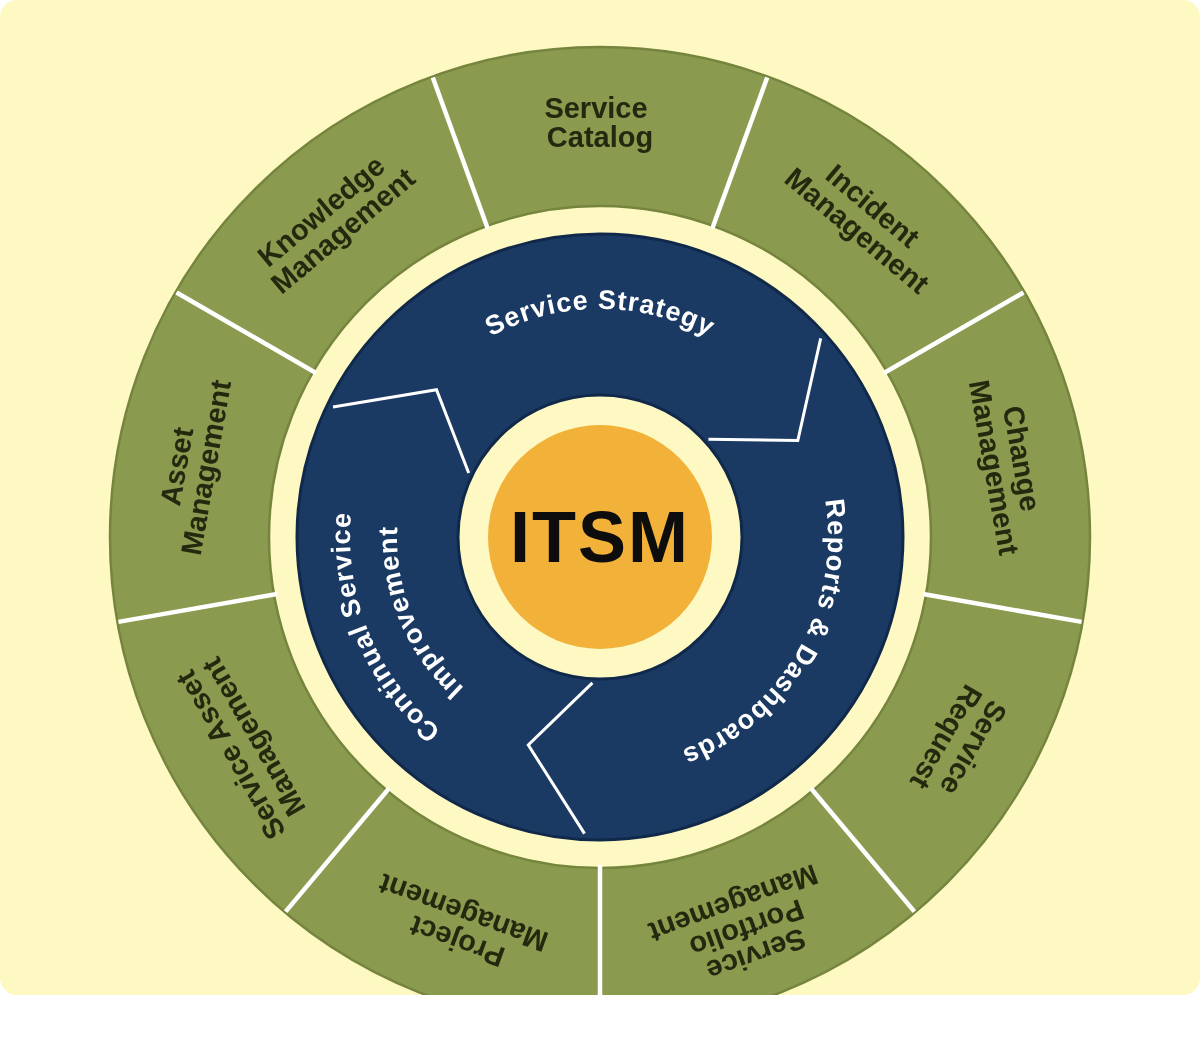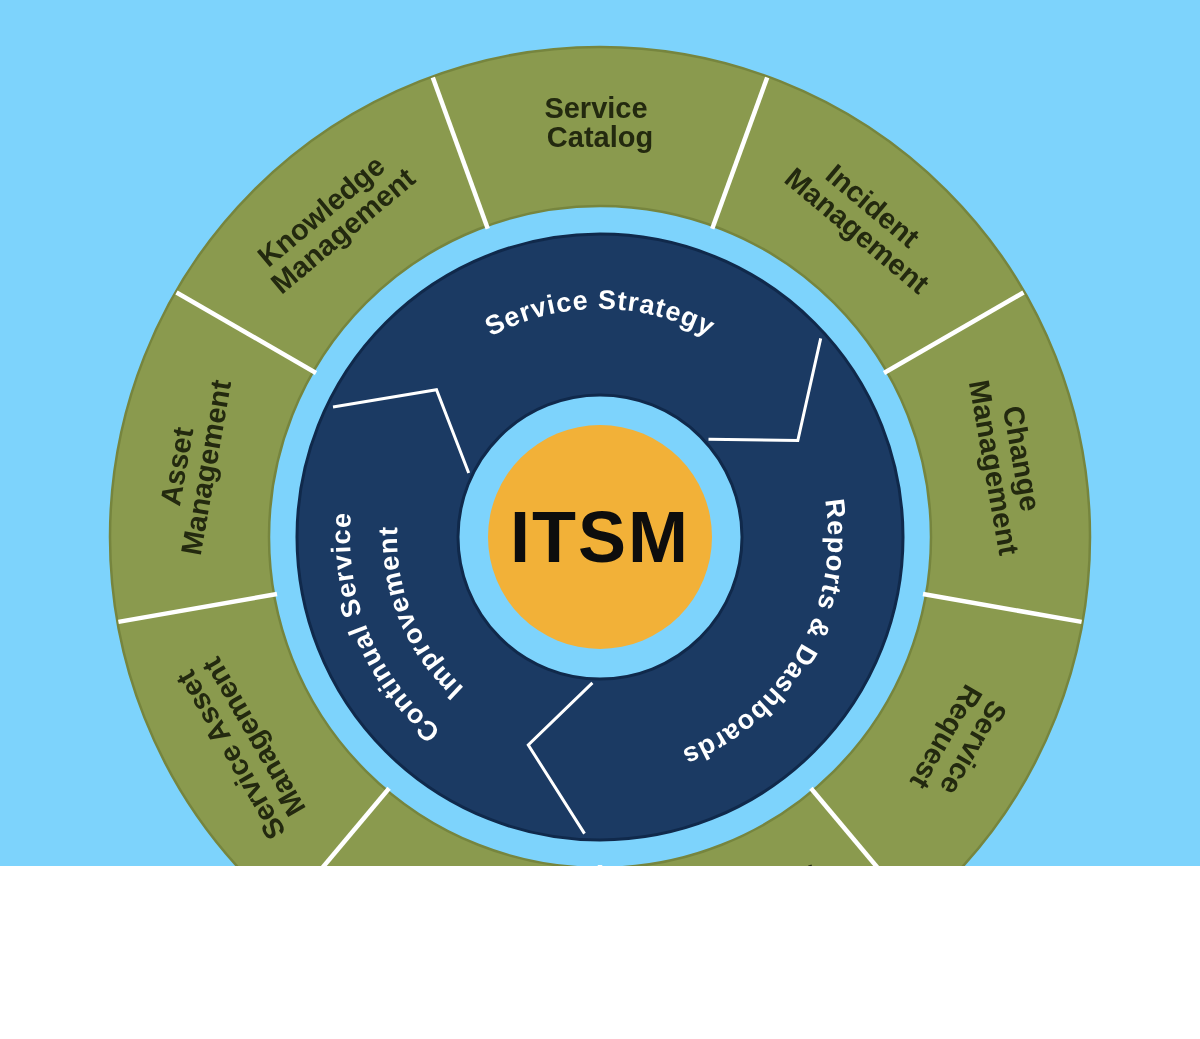--- a/index.html
+++ b/index.html
@@ -3,23 +3,24 @@
 <meta charset="utf-8">
 <style>
   html, body {
     margin: 0;
     padding: 0;
     background: #ffffff;
   }
   .stage {
     position: relative;
     width: 1200px;
-    height: 866px;
-    background: #7dd3fc;
+    height: 995px;
+    background: #fef9c3;
     font-family: "Liberation Sans", sans-serif;
+    border-radius: 17px;
   }
   svg text {
     font-family: "Liberation Sans", sans-serif;
   }
   .outer-label {
     font-size: 29px;
     font-weight: 700;
     text-anchor: middle;
   }
   .inner-label {

